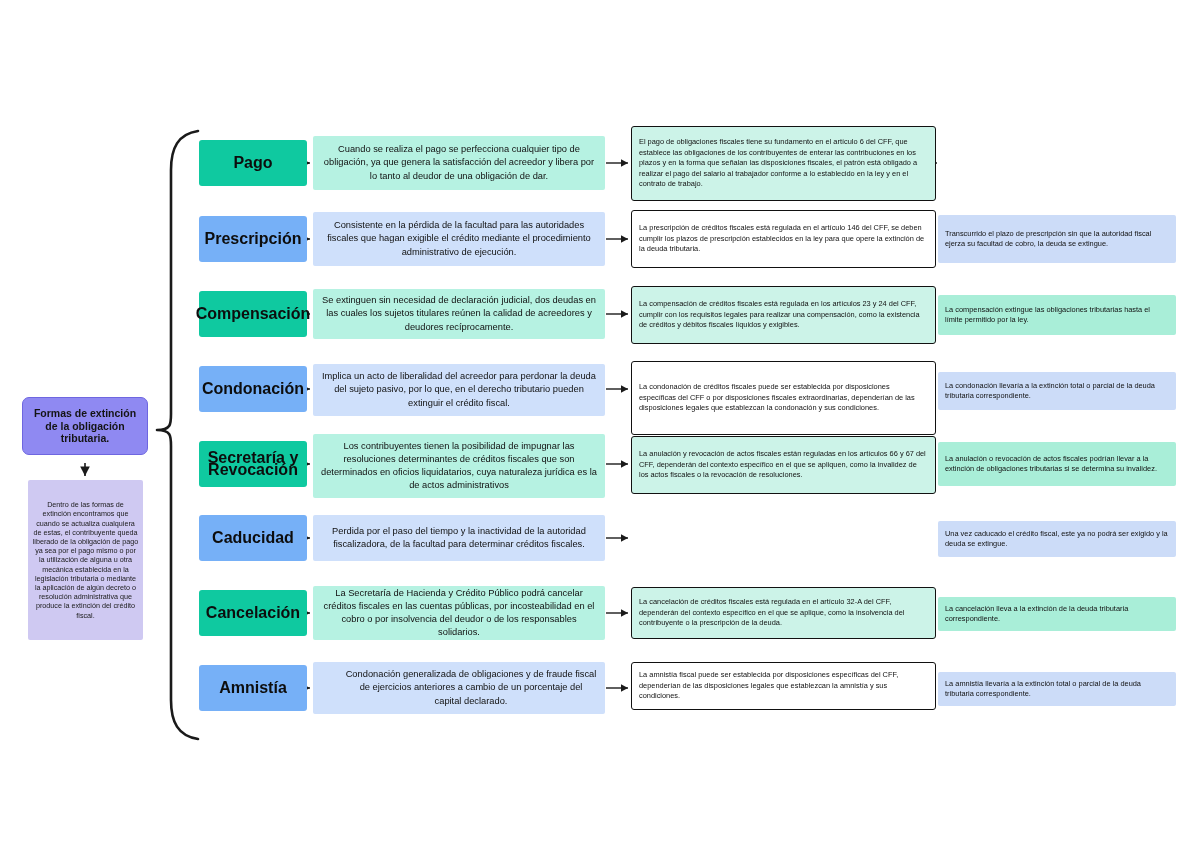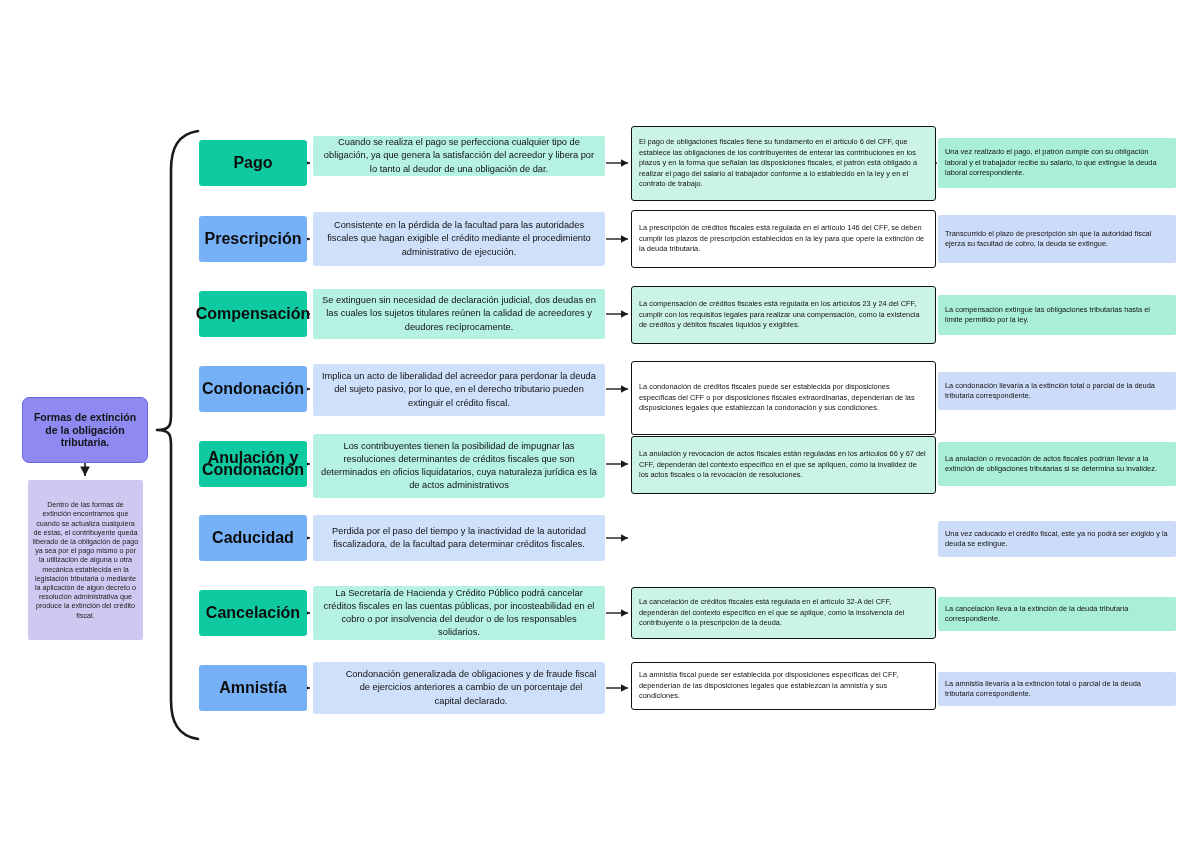--- a/index.html
+++ b/index.html
@@ -4,21 +4,21 @@
 <style>
   html,body{margin:0;padding:0;background:#ffffff;}
   body{width:1200px;height:848px;font-family:"Liberation Sans",sans-serif;color:#111;position:relative;overflow:hidden;}
   #canvas{position:relative;width:1200px;height:848px;}
   svg#wires{position:absolute;left:0;top:0;width:1200px;height:848px;pointer-events:none;}
 
   .node{position:absolute;box-sizing:border-box;}
 
   
   .root{
-    left:22px;top:397px;width:126px;height:66px;
+    left:22px;top:397px;width:126px;height:58px;
     background:#8f89f2;border:1px solid #6e66e0;border-radius:7px;
     display:flex;align-items:center;justify-content:center;text-align:center;
     font-weight:bold;font-size:10.5px;line-height:12.5px;color:#141414;
     padding:3px 4px;
   }
   
   .rootdesc{
     left:28px;top:480px;width:115px;height:160px;
     background:#cfc9f2;border:none;border-radius:2px;
     text-align:center;font-size:7.2px;line-height:9.2px;color:#1a1a1a;
@@ -123,29 +123,26 @@
   <div class="node root">
     <span>Formas de extinción de la obligación tributaria.</span>
   </div>
   <div class="node rootdesc">
     <span>Dentro de las formas de extinción encontramos que cuando se actualiza cualquiera de estas, el contribuyente queda liberado de la obligación de pago ya sea por el pago mismo o por la utilización de alguna u otra mecánica establecida en la legislación tributaria o mediante la aplicación de algún decreto o resolución administrativa que produce la extinción del crédito fiscal.</span>
   </div>
 
   <div class="node cat teal" style="top:140px;height:46px;">
     <span>Pago</span>
   </div>
-  <div class="node c2 teal" style="top:136px;height:40px;">
+  <div class="node c2 teal" style="top:136px;height:54px;">
     <span>Cuando se realiza el pago se perfecciona cualquier tipo de obligación, ya que genera la satisfacción del acreedor y libera por lo tanto al deudor de una obligación de dar.</span>
   </div>
   <div class="node c3 teal" style="top:126px;height:75px;">
     <span>El pago de obligaciones fiscales tiene su fundamento en el artículo 6 del CFF, que establece las obligaciones de los contribuyentes de enterar las contribuciones en los plazos y en la forma que señalan las disposiciones fiscales, el patrón está obligado a realizar el pago del salario al trabajador conforme a lo establecido en la ley y en el contrato de trabajo.</span>
   </div>
-  <div class="node c4 teal" style="top:138px;height:50px;">
-    <span>Una vez realizado el pago, el patrón cumple con su obligación laboral y el trabajador recibe su salario, lo que extingue la deuda laboral correspondiente.</span>
-  </div>
 
   <div class="node cat blue" style="top:216px;height:46px;">
     <span>Prescripción</span>
   </div>
   <div class="node c2 blue" style="top:212px;height:54px;">
     <span>Consistente en la pérdida de la facultad para las autoridades fiscales que hagan exigible el crédito mediante el procedimiento administrativo de ejecución.</span>
   </div>
   <div class="node c3 white" style="top:210px;height:58px;">
     <span>La prescripción de créditos fiscales está regulada en el artículo 146 del CFF, se deben cumplir los plazos de prescripción establecidos en la ley para que opere la extinción de la deuda tributaria.</span>
   </div>
@@ -173,21 +170,21 @@
     <span>Implica un acto de liberalidad del acreedor para perdonar la deuda del sujeto pasivo, por lo que, en el derecho tributario pueden extinguir el crédito fiscal.</span>
   </div>
   <div class="node c3 white" style="top:361px;height:74px;">
     <span>La condonación de créditos fiscales puede ser establecida por disposiciones específicas del CFF o por disposiciones fiscales extraordinarias, dependerían de las disposiciones legales que establezcan la condonación y sus condiciones.</span>
   </div>
   <div class="node c4 blue" style="top:372px;height:38px;">
     <span>La condonación llevaría a la extinción total o parcial de la deuda tributaria correspondiente.</span>
   </div>
 
   <div class="node cat teal" style="top:441px;height:46px;">
-    <span>Anulación y Condonación</span>
+    <span>Secretaría y Revocación</span>
   </div>
   <div class="node c2 teal" style="top:434px;height:64px;">
     <span>Los contribuyentes tienen la posibilidad de impugnar las resoluciones determinantes de créditos fiscales que son determinados en oficios liquidatarios, cuya naturaleza jurídica es la de actos administrativos</span>
   </div>
   <div class="node c3 teal" style="top:436px;height:58px;">
     <span>La anulación y revocación de actos fiscales están reguladas en los artículos 66 y 67 del CFF, dependerán del contexto específico en el que se apliquen, como la invalidez de los actos fiscales o la revocación de resoluciones.</span>
   </div>
   <div class="node c4 teal" style="top:442px;height:44px;">
     <span>La anulación o revocación de actos fiscales podrían llevar a la extinción de obligaciones tributarias si se determina su invalidez.</span>
   </div>

